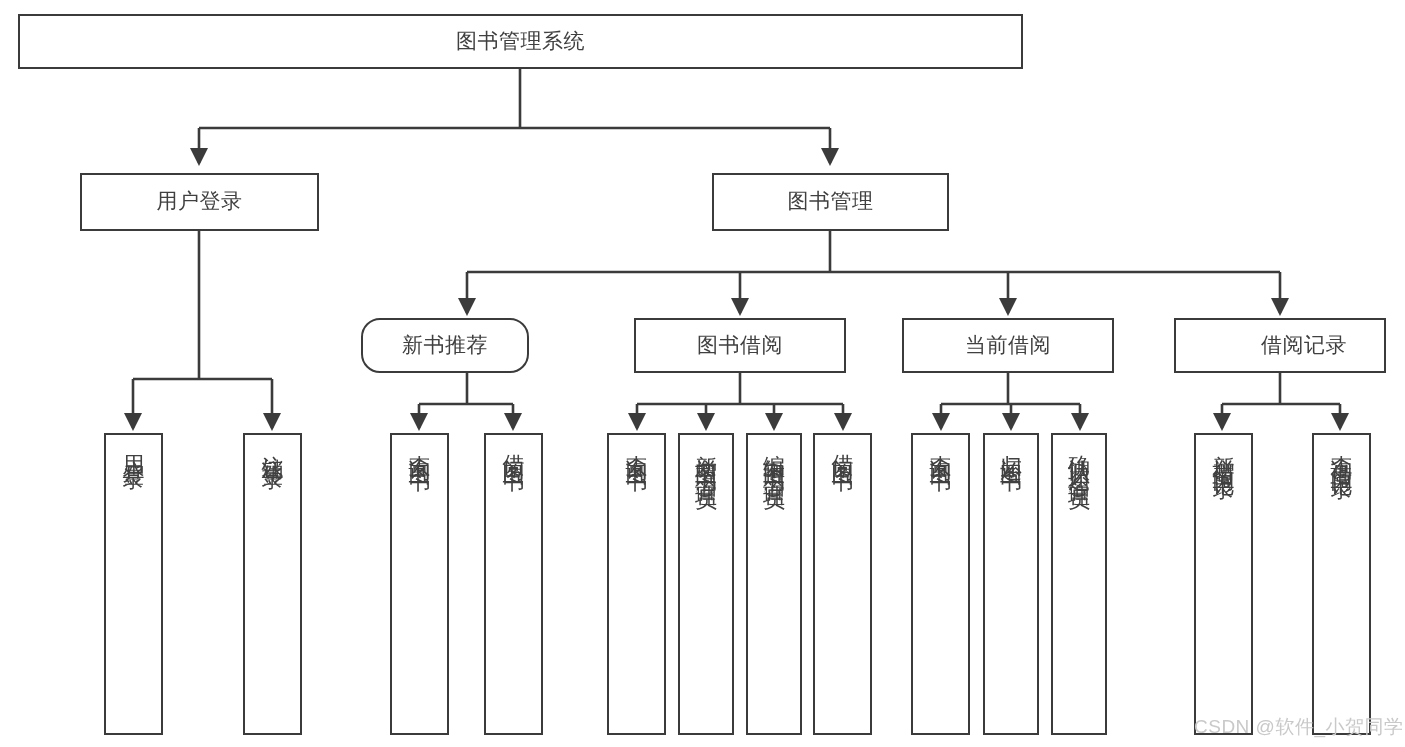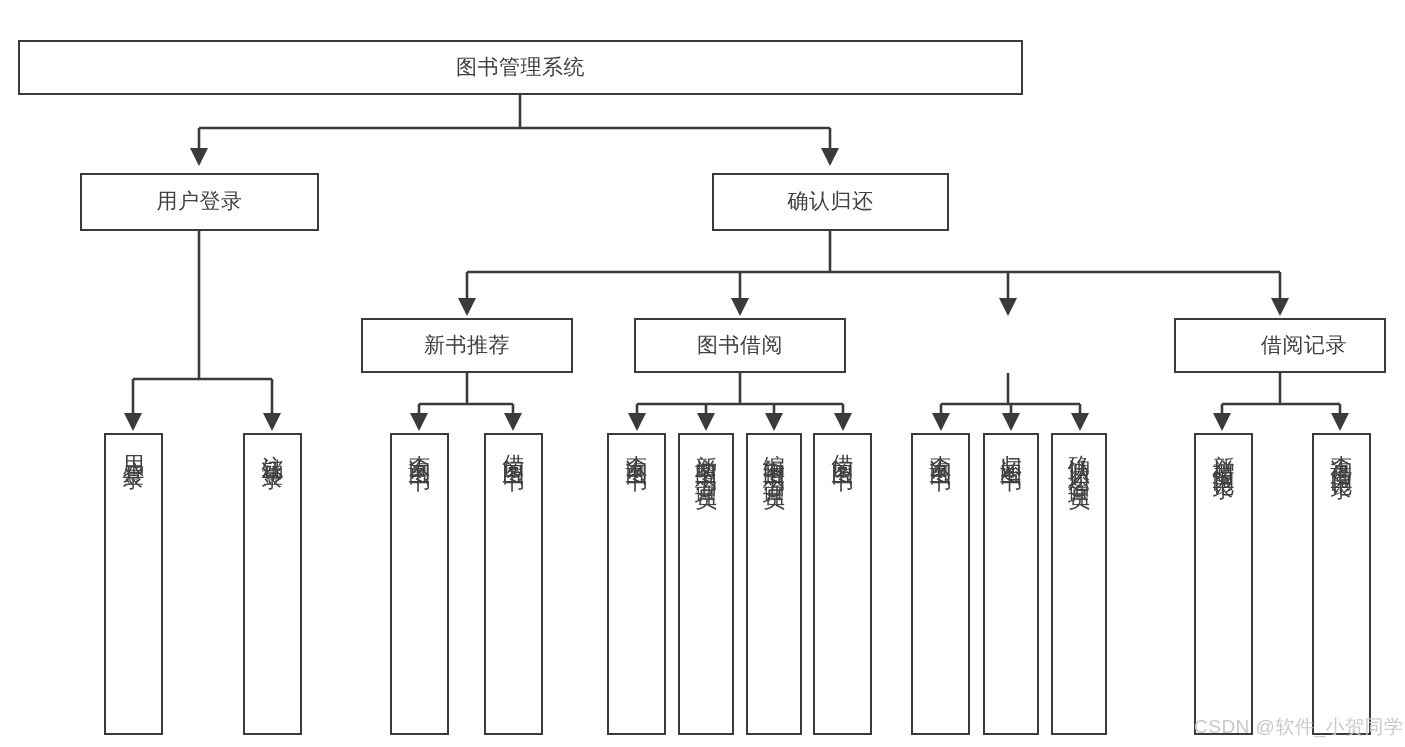--- a/index.html
+++ b/index.html
@@ -113,36 +113,39 @@
       <path d="M 1011 404 L 1011 428" marker-end="url(#arrow)"></path>
       <path d="M 1080 404 L 1080 428" marker-end="url(#arrow)"></path>
 
       <path d="M 1280 373 L 1280 404"></path>
       <path d="M 1222 404 L 1340 404"></path>
       <path d="M 1222 404 L 1222 428" marker-end="url(#arrow)"></path>
       <path d="M 1340 404 L 1340 428" marker-end="url(#arrow)"></path>
     </g>
   </svg>
 
-  <div class="node horiz" style="left:18px; top:14px; width:1005px; height:55px;margin-top:26px;">
+  <div class="node horiz" style="left:18px; top:14px; width:1005px; height:55px;">
     <span class="label">图书管理系统</span>
   </div>
 
   <div class="node horiz" style="left:80px; top:173px; width:239px; height:58px;">
     <span class="label">用户登录</span>
   </div>
   <div class="node horiz" style="left:712px; top:173px; width:237px; height:58px;">
-    <span class="label">确认归还</span>
+    <span class="label">图书管理</span>
   </div>
 
-  <div class="node horiz" style="left:361px; top:318px; width:212px; height:55px;">
+  <div class="node horiz" style="left:361px; top:318px; width:168px; height:55px;border-radius:19px;">
     <span class="label">新书推荐</span>
   </div>
   <div class="node horiz" style="left:634px; top:318px; width:212px; height:55px;font-family:Liberation Serif, serif;">
     <span class="label">图书借阅</span>
+  </div>
+  <div class="node horiz" style="left:902px; top:318px; width:212px; height:55px;">
+    <span class="label">当前借阅</span>
   </div>
   <div class="node horiz" style="left:1174px; top:318px; width:212px; height:55px;padding-left:48px;">
     <span class="label">借阅记录</span>
   </div>
 
   <div class="node vert" style="left:104px; top:433px; width:59px; height:302px;">
     <span class="label">用户登录</span>
   </div>
   <div class="node vert" style="left:243px; top:433px; width:59px; height:302px;">
     <span class="label">注销登录</span>

